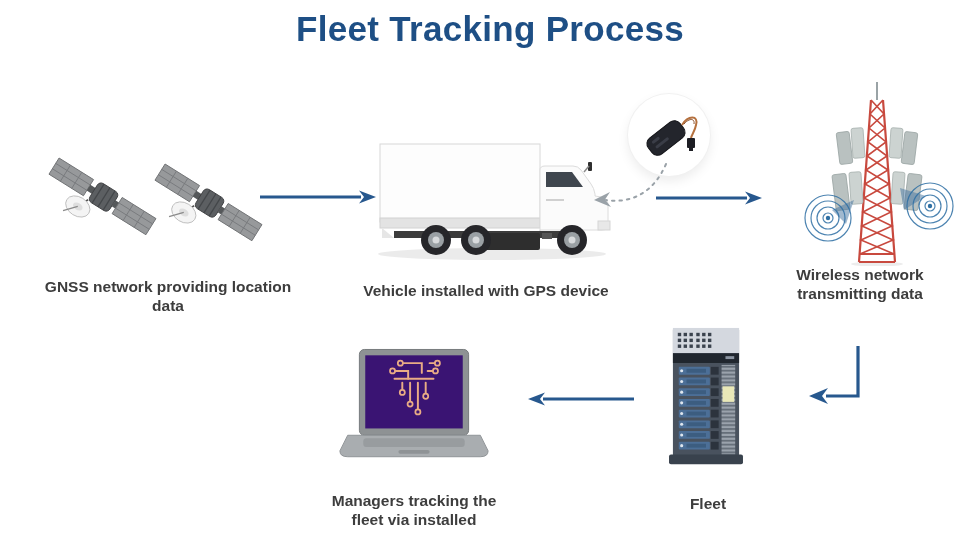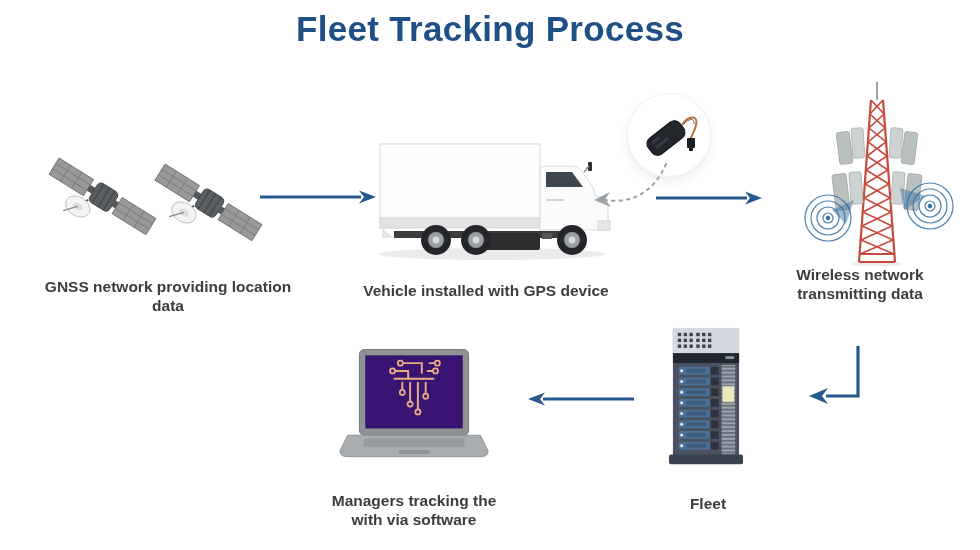--- a/index.html
+++ b/index.html
@@ -231,15 +231,15 @@
       <circle class="circuit-dot" cx="102" cy="24" r="2.6"></circle>
       <circle class="circuit-dot" cx="76" cy="58" r="2.6"></circle>
       <circle class="circuit-dot" cx="84" cy="66" r="2.6"></circle>
       <circle class="circuit-dot" cx="68" cy="46" r="2.6"></circle>
       <circle class="circuit-dot" cx="92" cy="50" r="2.6"></circle>
     </g>
     <path d="M12,90 H148 L156,106 Q156,112 148,112 H12 Q4,112 4,106 Z" fill="#a9adb0" stroke="#8f9396"></path>
     <rect x="28" y="93" width="104" height="9" rx="3" fill="#989c9f"></rect>
     <rect x="64" y="105" width="32" height="4" rx="2" fill="#8f9396"></rect>
   </svg>
-  <p class="caption" style="left:326px;top:475px;width:176px">Managers tracking the with via software</p>
+  <p class="caption" style="left:326px;top:475px;width:176px">Managers tracking the fleet via installed</p>
 
 </div>
 
 </body></html>

